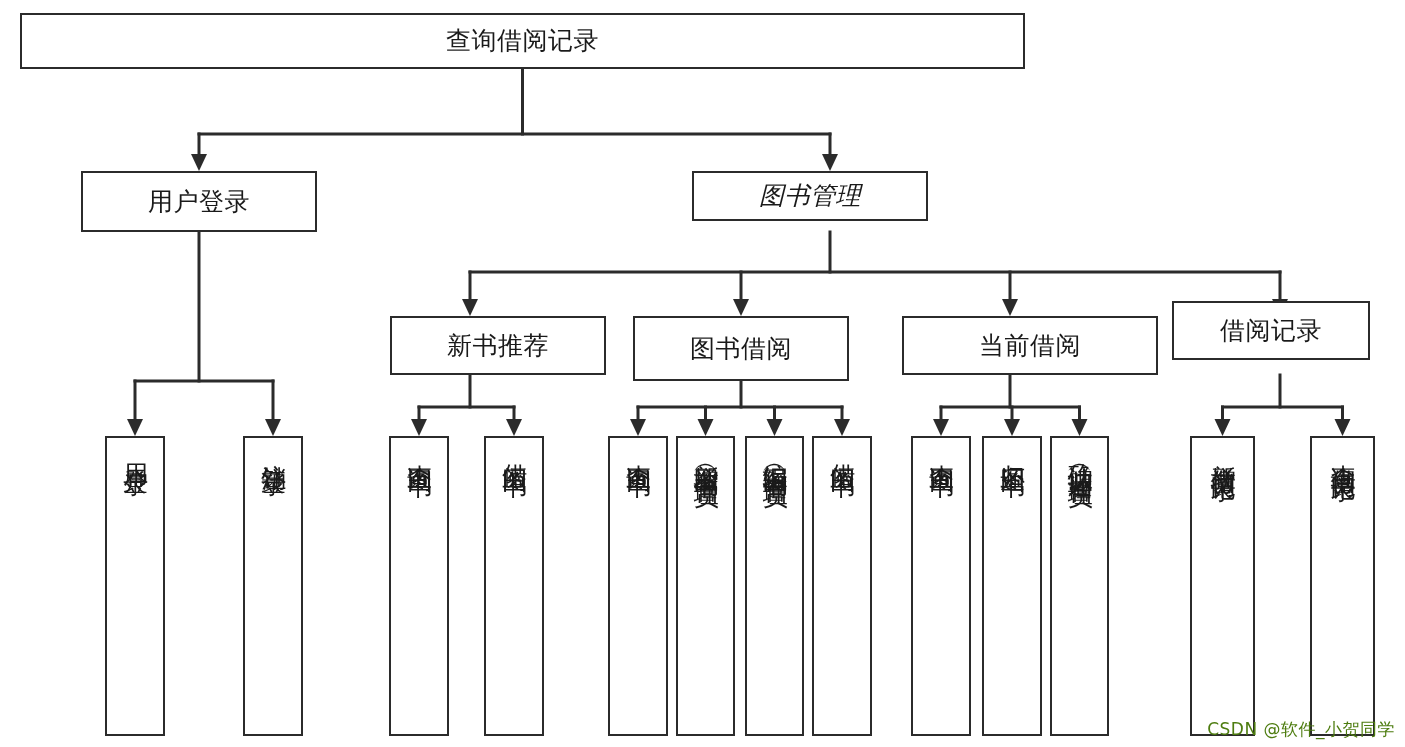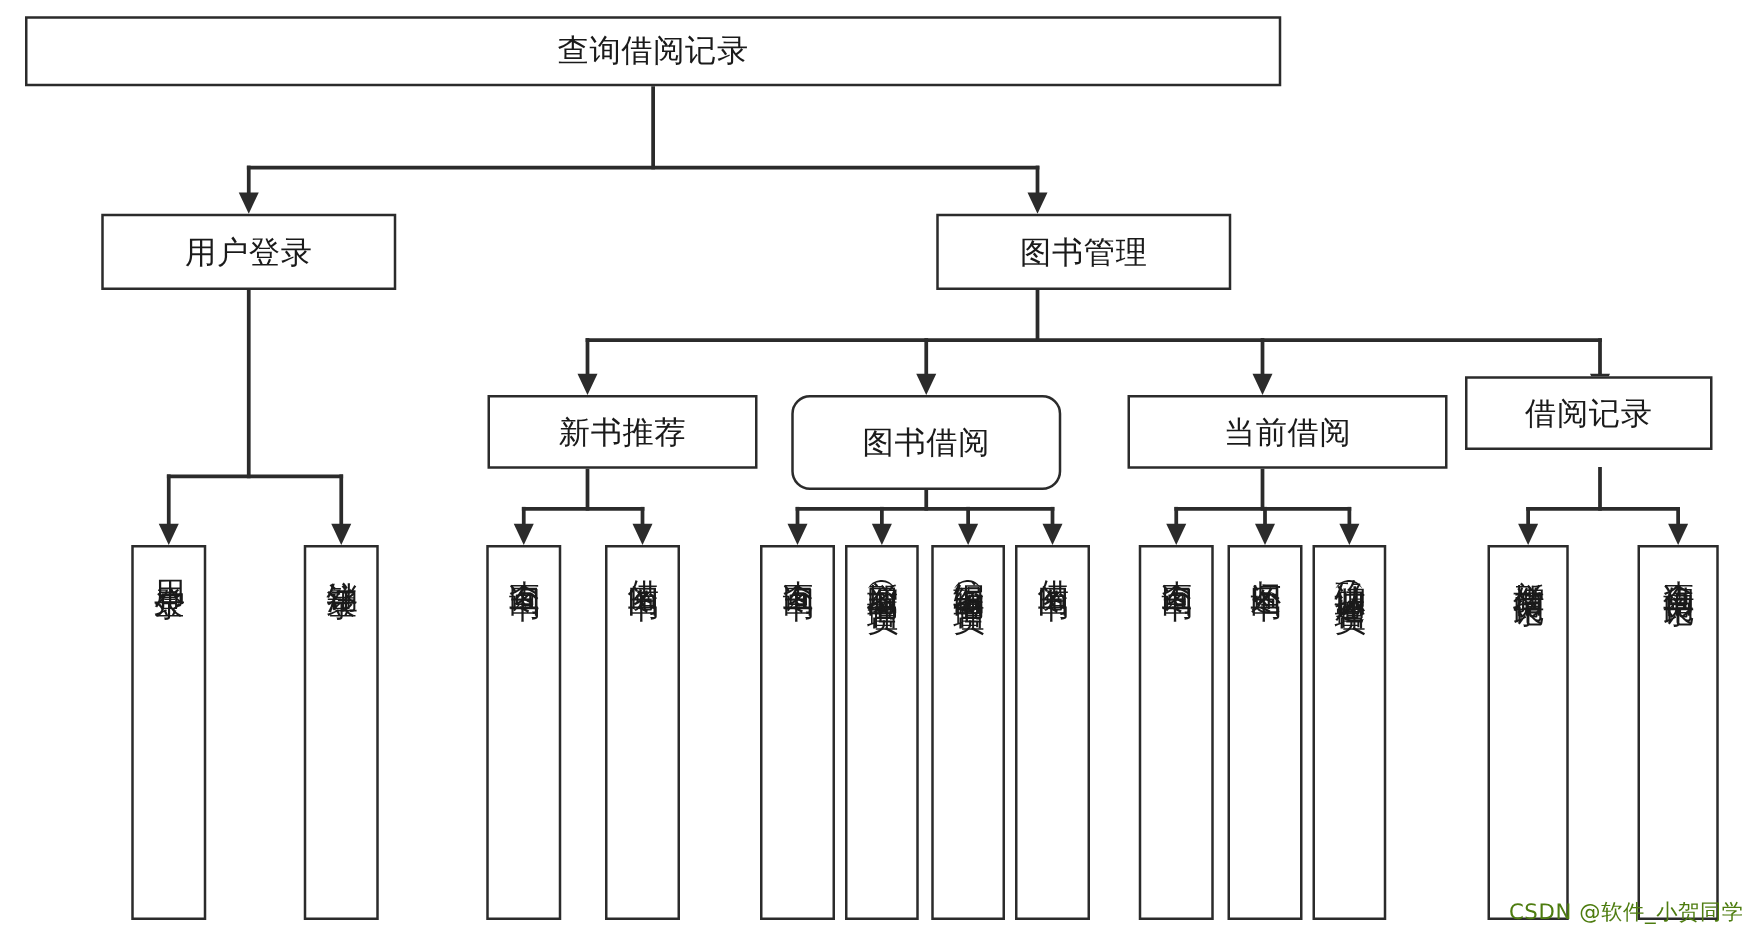--- a/index.html
+++ b/index.html
@@ -129,27 +129,27 @@
       <line x1="1342.5" y1="407" x2="1342.5" y2="420" stroke="#2b2b2b" stroke-width="3" stroke-linecap="square"></line>
       <polygon points="1334.5,419 1350.5,419 1342.5,436" fill="#2b2b2b"></polygon>
     </svg>
   <div id="nodes">
       <div class="node horiz" id="node-root" style="left: 20px; top: 13px; width: 1005px; height: 56px;">
         <span class="label">查询借阅记录</span>
       </div>
       <div class="node horiz" id="node-user-login" style="left: 81px; top: 171px; width: 236px; height: 61px;">
         <span class="label">用户登录</span>
       </div>
-      <div class="node horiz" id="node-book-manage" style="left: 749px; top: 171px; width: 236px; height: 61px;">
+      <div class="node horiz" id="node-book-manage" style="left: 692px; top: 171px; width: 236px; height: 50px; font-style: italic;">
         <span class="label">图书管理</span>
       </div>
       <div class="node horiz" id="node-new-book-rec" style="left: 362px; top: 316px; width: 216px; height: 59px; margin-left: 28px;">
         <span class="label">新书推荐</span>
       </div>
-      <div class="node horiz" id="node-book-borrow" style="left: 633px; top: 316px; width: 216px; height: 76px; border-radius: 15px;">
+      <div class="node horiz" id="node-book-borrow" style="left: 633px; top: 316px; width: 216px; height: 65px;">
         <span class="label">图书借阅</span>
       </div>
       <div class="node horiz" id="node-current-borrow" style="left: 902px; top: 316px; width: 256px; height: 59px;">
         <span class="label">当前借阅</span>
       </div>
       <div class="node horiz" id="node-borrow-record" style="left: 1172px; top: 301px; width: 198px; height: 59px;">
         <span class="label">借阅记录</span>
       </div>
       <div class="node vert" id="node-leaf-user-login" style="left: 105px; top: 436px; width: 60px; height: 300px;">
         <span class="label">用户登录</span>

